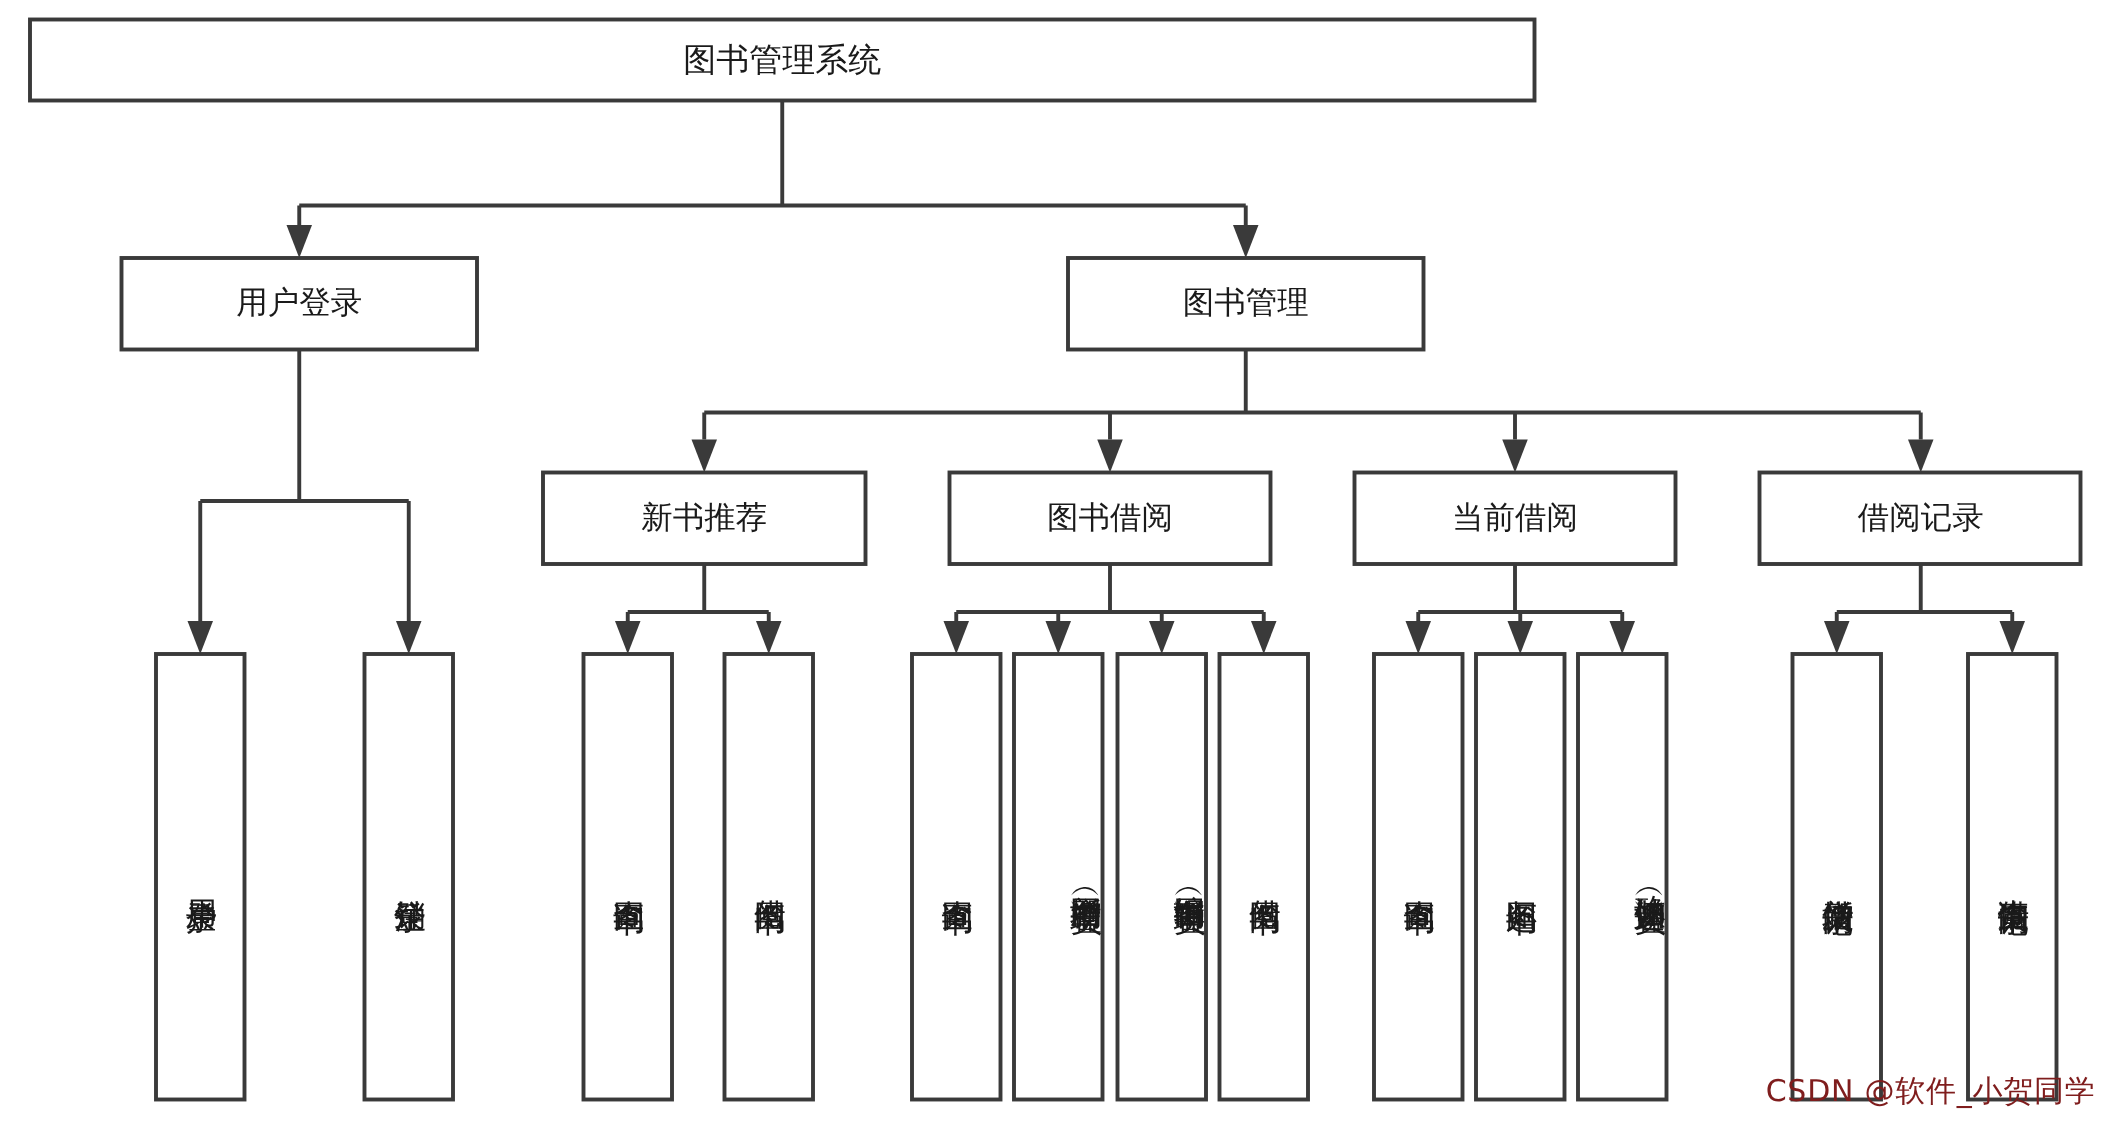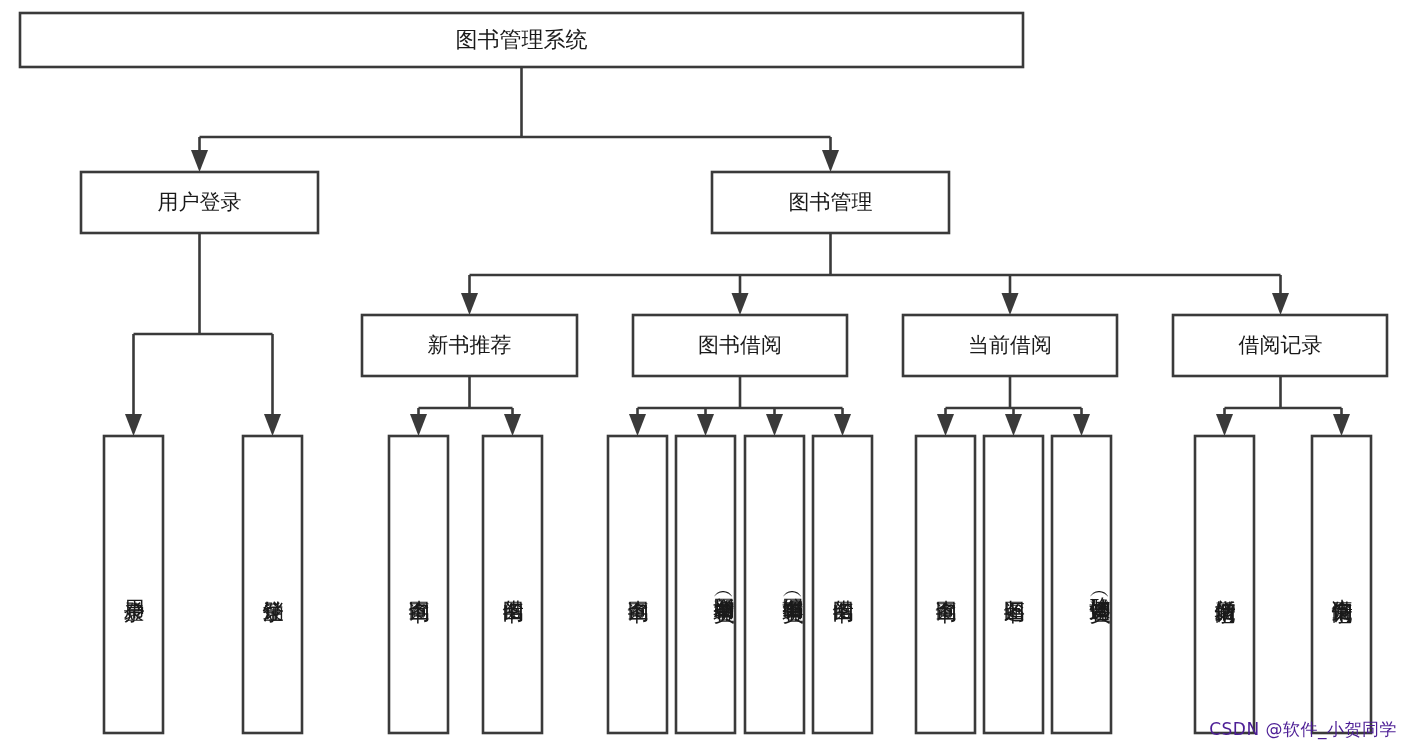--- a/index.html
+++ b/index.html
@@ -67,22 +67,22 @@
     letter-spacing: 1px;
     white-space: nowrap;
     text-align: center;
     pointer-events: none;
   }
   .watermark {
     position: absolute;
     right: 8px;
     bottom: 6px;
     font-family: "DejaVu Sans", "Liberation Sans", sans-serif;
-    font-size: 17px;
-    color: #4c1d95;
+    font-size: 20px;
+    color: #7f1d1d;
     letter-spacing: 0.5px;
     white-space: nowrap;
   }
 </style>
 </head>
 <body>
 
 <div id="diagram-root">
 
   <svg class="diagram-canvas" viewBox="0 0 1405 747">

